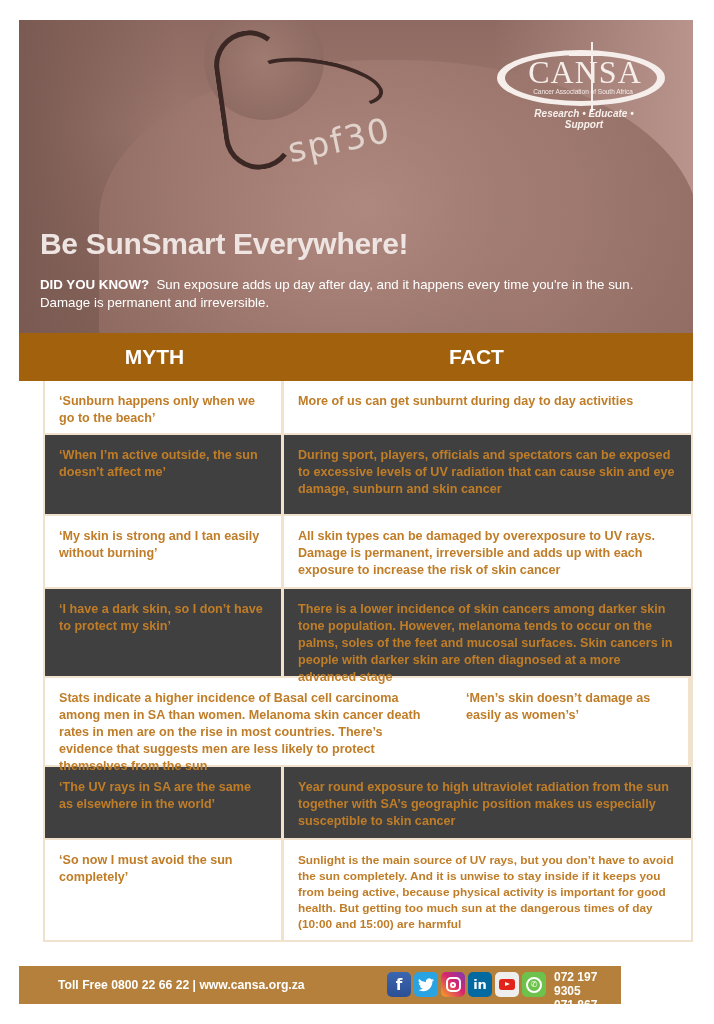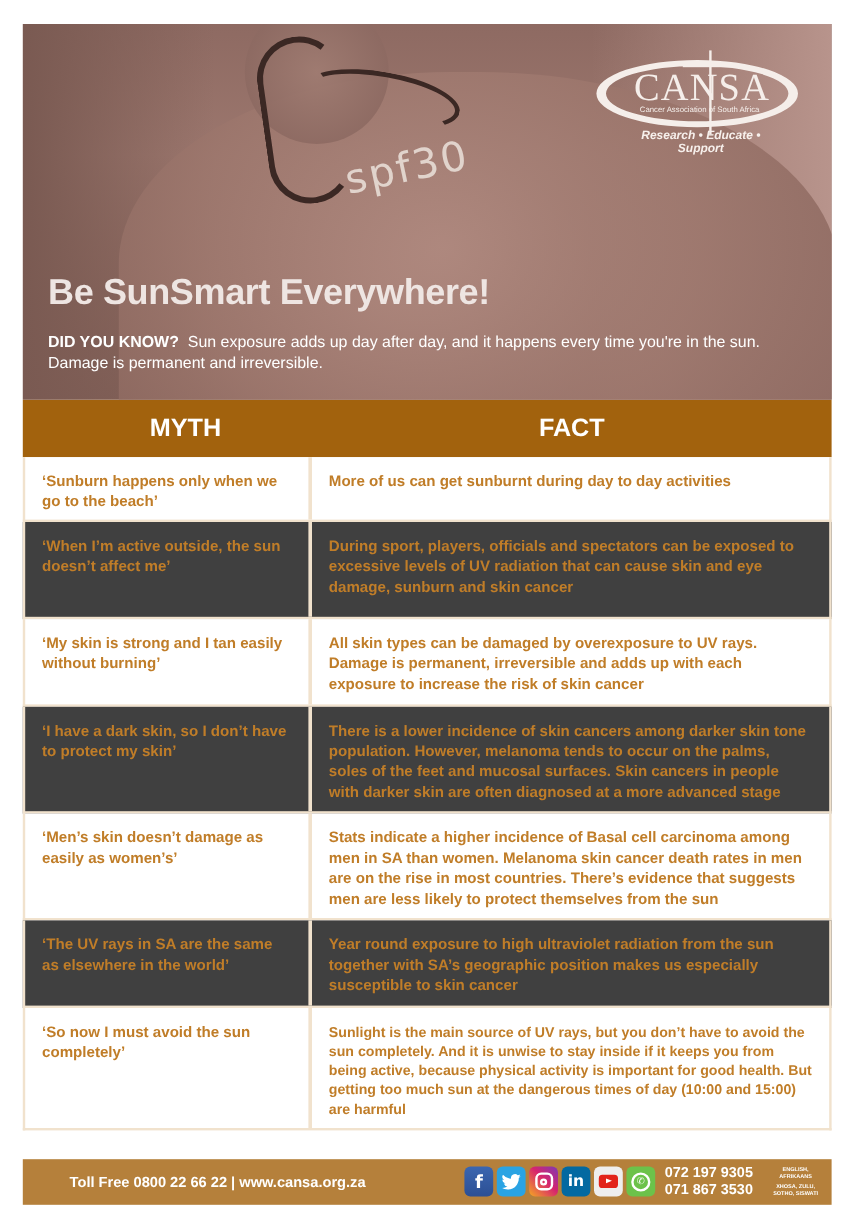--- a/index.html
+++ b/index.html
@@ -76,31 +76,31 @@
     }
     .hero-intro .lead { font-weight: bold; }
 
     
     .table { width: 674px; border-collapse: collapse; }
     .thead { display:flex; height: 48px; background: #a2620d; color:#ffffff; }
     .thead .th { font-weight: bold; font-size: 21px; display:flex; align-items:center; justify-content:center; }
     .thead .th-myth { width: 241px; padding-left: 30px; }
     .thead .th-fact { width: 433px; }
 
-    .row { display:flex; border-left: 2px solid #f1e2cd; border-right: 2px solid #f1e2cd; border-bottom: 2px solid #f1e2cd; }
+    .row { display:flex; border-left: 2px solid #f1e2cd; border-right: 2px solid #f1e2cd; border-bottom: 2px solid #f1e2cd; margin-left: 24px; }
     .row.alt { background: #404040; }
     .row.white { background: #ffffff; }
     .cell { color: #c07d28; font-size: 12.6px; line-height: 17px; padding: 12px 14px 8px 14px; font-weight: bold; }
     .cell.myth { width: 239px; border-right: 3px solid #f1e2cd; }
     .cell.fact { flex: 1; }
     .cell.small { font-size: 11.8px; line-height: 16px; }
 
     
     .footer {
-      position:absolute; left: 19px; top: 966px; width: 674px; height: 38px; background: #b5803b;
+      position:absolute; left: 19px; top: 966px; width: 602px; height: 38px; background: #b5803b;
       display:flex; align-items:center;
     }
     .footer .contact { color:#ffffff; font-weight:bold; font-size: 12.2px; margin-left: 39px; }
     .socials { position:absolute; left: 368px; top: 6px; display:flex; gap: 3px; }
     .soc { width: 24px; height: 25px; border-radius: 5px; display:flex; align-items:center; justify-content:center;
       color:#fff; font-weight:bold; font-size: 15px; font-family: "DejaVu Sans", sans-serif; }
     .soc.fb { background: linear-gradient(#3b66b0, #2c4f94); }
     .soc.tw { background: #2aa3e3; }
     .soc.ig { background: linear-gradient(45deg, #f5a623, #d6246e 55%, #7d3ab6); }
     .soc.li { background: #0369a1; font-size: 13px; }
@@ -160,22 +160,22 @@
     </div>
     <div class="row white" style="height:73px">
       <div class="cell myth">‘My skin is strong and I tan easily without burning’</div>
       <div class="cell fact">All skin types can be damaged by overexposure to UV rays. Damage is permanent, irreversible and adds up with each exposure to increase the risk of skin cancer</div>
     </div>
     <div class="row alt" style="height:89px">
       <div class="cell myth">‘I have a dark skin, so I don’t have to protect my skin’</div>
       <div class="cell fact">There is a lower incidence of skin cancers among darker skin tone population. However, melanoma tends to occur on the palms, soles of the feet and mucosal surfaces. Skin cancers in people with darker skin are often diagnosed at a more advanced stage</div>
     </div>
     <div class="row white" style="height:89px">
+      <div class="cell fact">Stats indicate a higher incidence of Basal cell carcinoma among men in SA than women. Melanoma skin cancer death rates in men are on the rise in most countries. There’s evidence that suggests men are less likely to protect themselves from the sun</div>
       <div class="cell myth">‘Men’s skin doesn’t damage as easily as women’s’</div>
-      <div class="cell fact">Stats indicate a higher incidence of Basal cell carcinoma among men in SA than women. Melanoma skin cancer death rates in men are on the rise in most countries. There’s evidence that suggests men are less likely to protect themselves from the sun</div>
     </div>
     <div class="row alt" style="height:73px">
       <div class="cell myth">‘The UV rays in SA are the same as elsewhere in the world’</div>
       <div class="cell fact">Year round exposure to high ultraviolet radiation from the sun together with SA’s geographic position makes us especially susceptible to skin cancer</div>
     </div>
     <div class="row white" style="height:102px">
       <div class="cell myth">‘So now I must avoid the sun completely’</div>
       <div class="cell fact small">Sunlight is the main source of UV rays, but you don’t have to avoid the sun completely. And it is unwise to stay inside if it keeps you from being active, because physical activity is important for good health. But getting too much sun at the dangerous times of day (10:00 and 15:00) are harmful</div>
     </div>
   </div>

